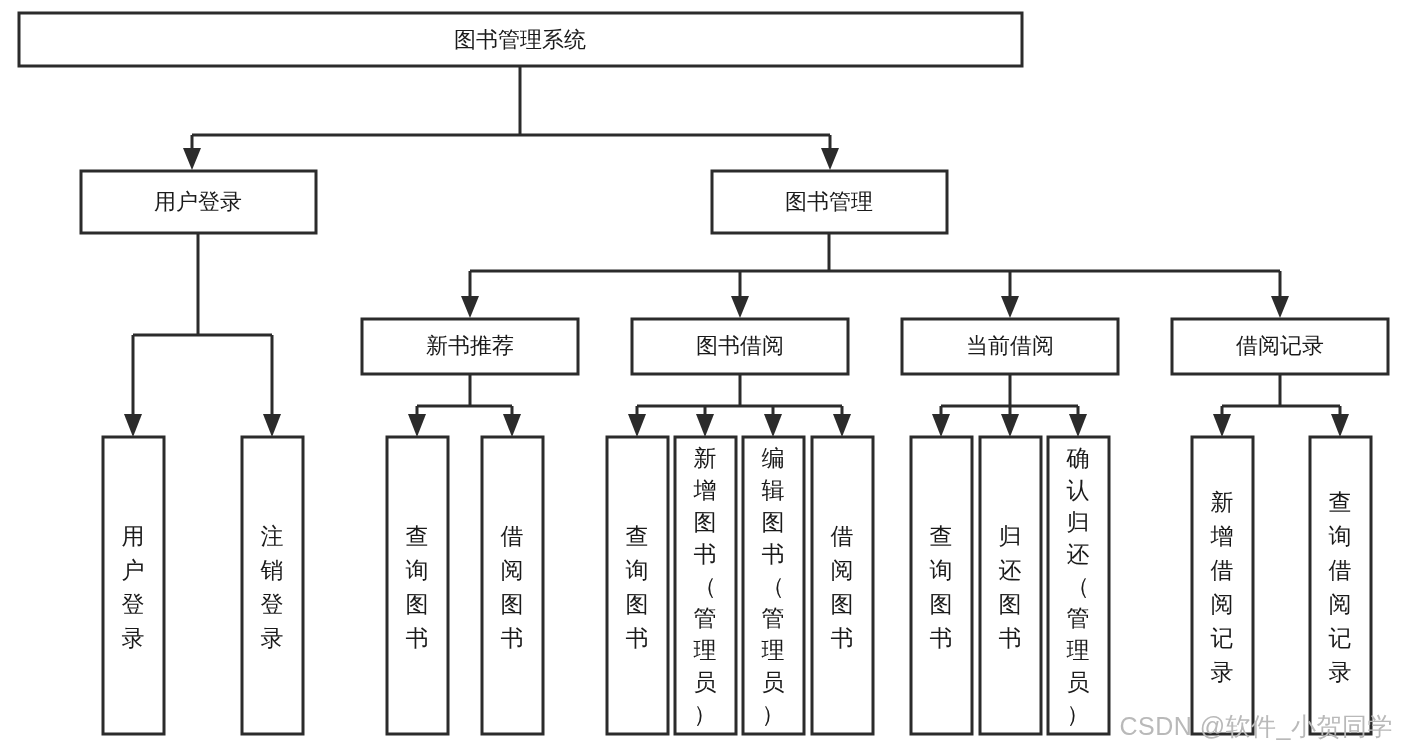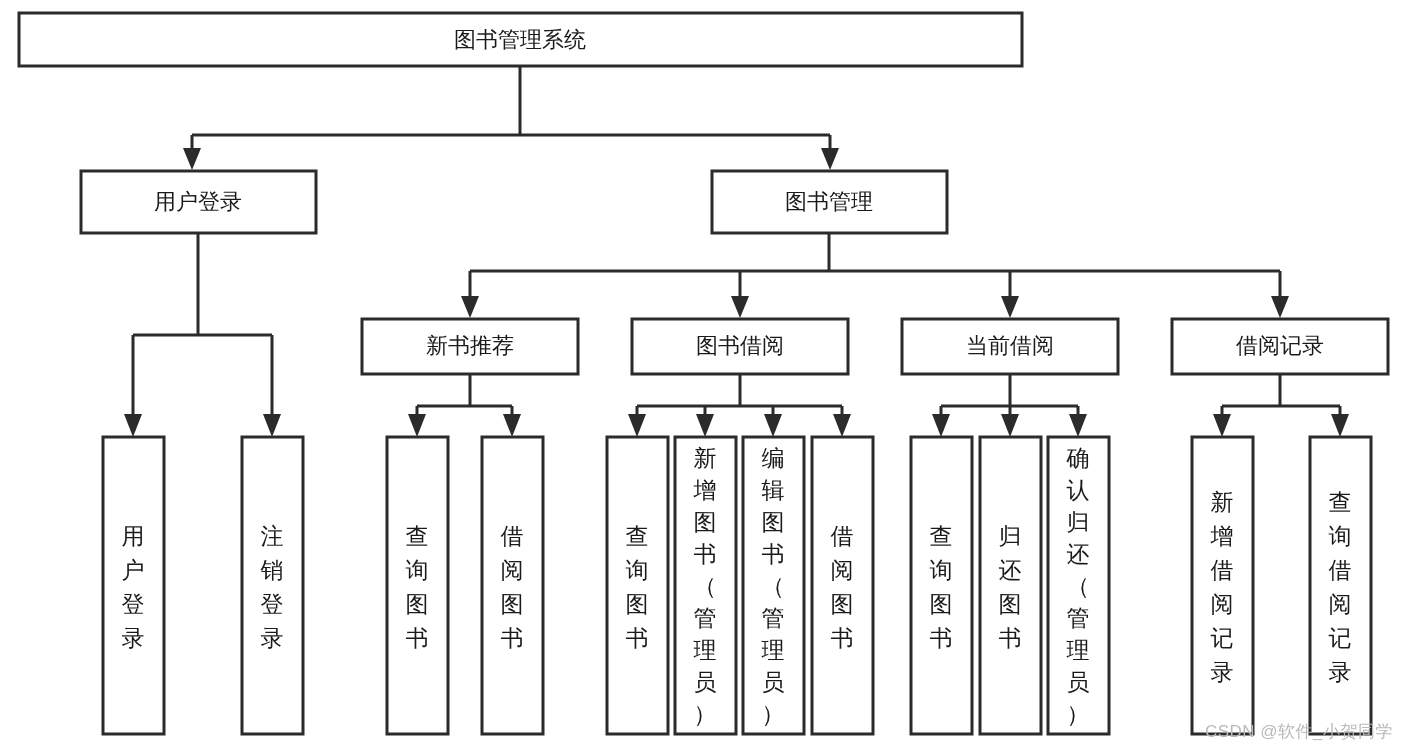--- a/index.html
+++ b/index.html
@@ -55,21 +55,21 @@
     writing-mode: vertical-rl;
     text-orientation: upright;
     letter-spacing: 4px;
     text-anchor: middle;
   }
   .watermark {
     position: absolute;
     right: 12px;
     bottom: 4px;
     font-family: "Liberation Sans", "DejaVu Sans", sans-serif;
-    font-size: 17px;
+    font-size: 25px;
     color: #b9b9b9;
     white-space: nowrap;
     letter-spacing: 0.5px;
   }
 </style>
 </head>
 <body>
 
 <div id="diagram-root">
 

